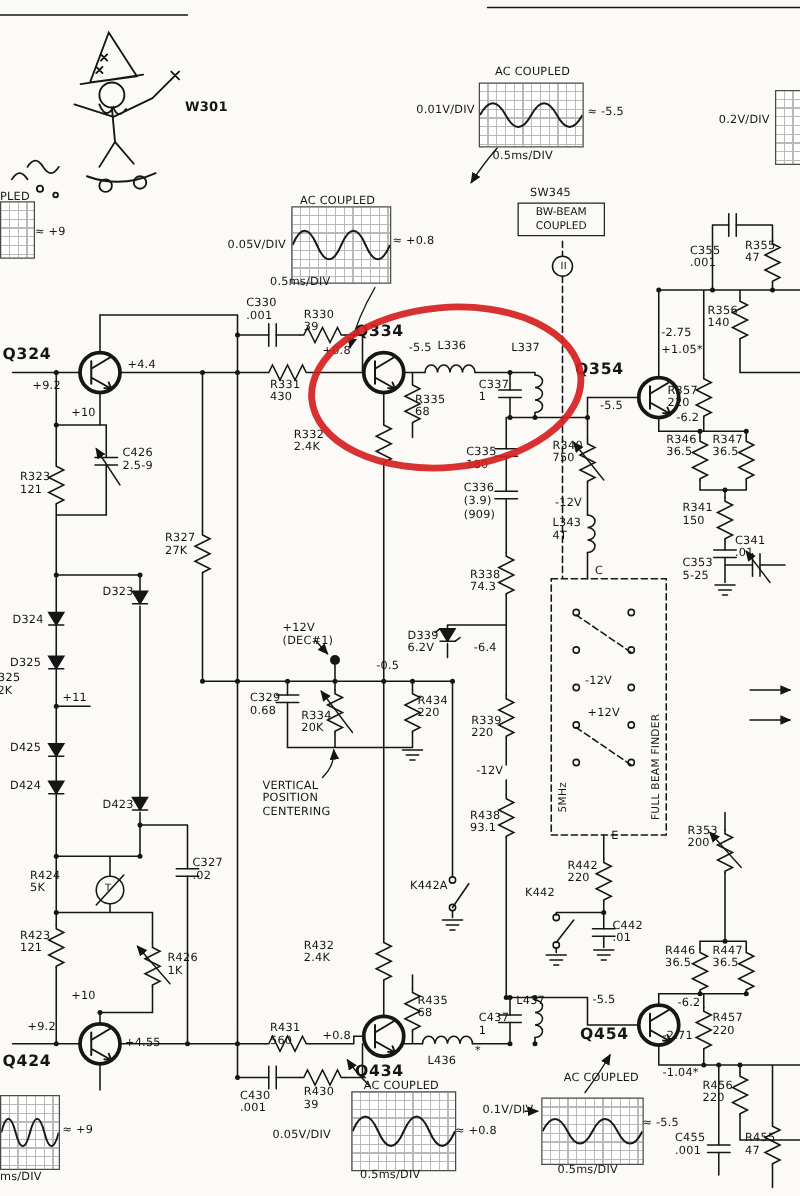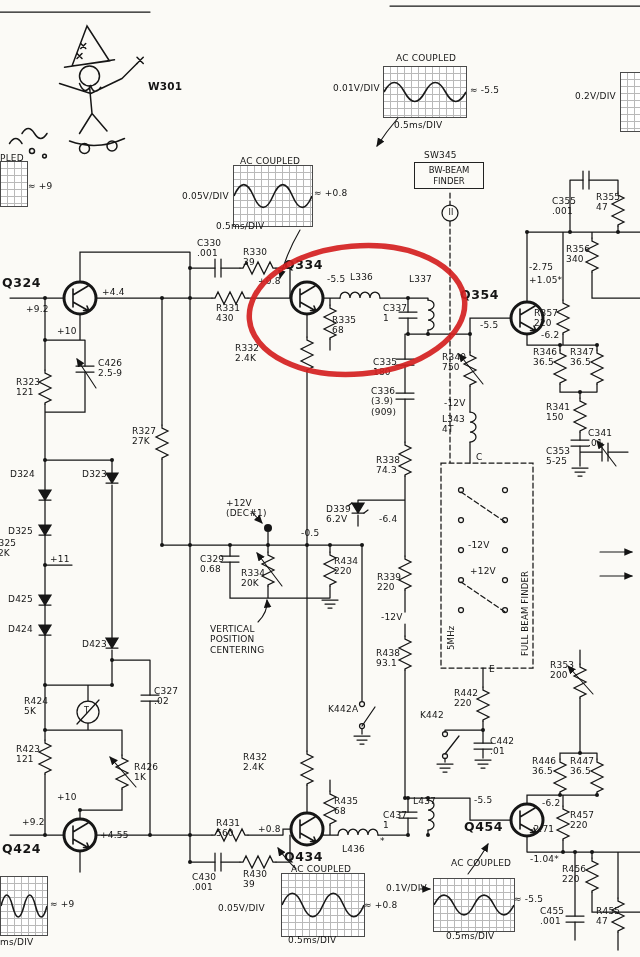--- a/index.html
+++ b/index.html
@@ -297,21 +297,21 @@
   </div>
   <div class="scope" style="left:620px;top:72px;width:20px;height:58px"></div>
   <div class="scope" style="left:0;top:161px;width:26px;height:44px"></div>
   <div class="scope" style="left:0;top:876px;width:46px;height:58px">
     <svg viewBox="0 0 80 50" preserveAspectRatio="none">
       <path d="M0 25 Q10 6 20 25 T40 25 T60 25 T80 25" fill="none" stroke="#1a1a1a" stroke-width="1.6" vector-effect="non-scaling-stroke"></path>
       </svg>
   </div>
 
   <div class="swbox" style="left:414px;top:162px;width:66px">BW-BEAM
-FINDER</div>
+COUPLED</div>
 
   <div class="lbl mid" style="left:148px;top:80px">W301</div>
 
   <div class="lbl" style="left:396px;top:53px">AC COUPLED</div>
   <div class="lbl" style="left:333px;top:83px">0.01V/DIV</div>
   <div class="lbl" style="left:470px;top:85px">≈ -5.5</div>
   <div class="lbl" style="left:394px;top:120px">0.5ms/DIV</div>
   <div class="lbl" style="left:575px;top:91px">0.2V/DIV</div>
   <div class="lbl" style="left:0;top:153px">PLED</div>
   <div class="lbl" style="left:28px;top:181px">≈ +9</div>
@@ -321,21 +321,21 @@
   <div class="lbl" style="left:216px;top:221px">0.5ms/DIV</div>
 
   <div class="lbl" style="left:424px;top:150px">SW345</div>
   <div class="lbl sm" style="left:446px;top:208px;width:10px;text-align:center">II</div>
 
   <div class="lbl" style="left:552px;top:196px">C355
 .001</div>
   <div class="lbl" style="left:596px;top:192px">R355
 47</div>
   <div class="lbl" style="left:566px;top:244px">R356
-340</div>
+140</div>
   <div class="lbl" style="left:197px;top:238px">C330
 .001</div>
   <div class="lbl" style="left:243px;top:247px">R330
 39</div>
 
   <div class="lbl big" style="left:2px;top:276px">Q324</div>
   <div class="lbl" style="left:102px;top:287px">+4.4</div>
   <div class="lbl" style="left:26px;top:304px">+9.2</div>
   <div class="lbl" style="left:57px;top:326px">+10</div>
   <div class="lbl" style="left:216px;top:303px">R331
@@ -409,21 +409,21 @@
 CENTERING</div>
   <div class="lbl" style="left:154px;top:686px">C327
 .02</div>
 
   <div class="lbl" style="left:98px;top:358px">C426
 2.5-9</div>
   <div class="lbl" style="left:16px;top:377px">R323
 121</div>
   <div class="lbl" style="left:132px;top:426px">R327
 27K</div>
-  <div class="lbl" style="left:10px;top:469px">D324</div>
+  <div class="lbl" style="left:10px;top:491px">D324</div>
   <div class="lbl" style="left:82px;top:469px">D323</div>
   <div class="lbl" style="left:8px;top:526px">D325</div>
   <div class="lbl" style="left:-8px;top:538px">R325
 12K</div>
   <div class="lbl" style="left:50px;top:554px">+11</div>
   <div class="lbl" style="left:8px;top:594px">D425</div>
   <div class="lbl" style="left:8px;top:624px">D424</div>
   <div class="lbl" style="left:82px;top:639px">D423</div>
   <div class="lbl" style="left:24px;top:696px">R424
 5K</div>

